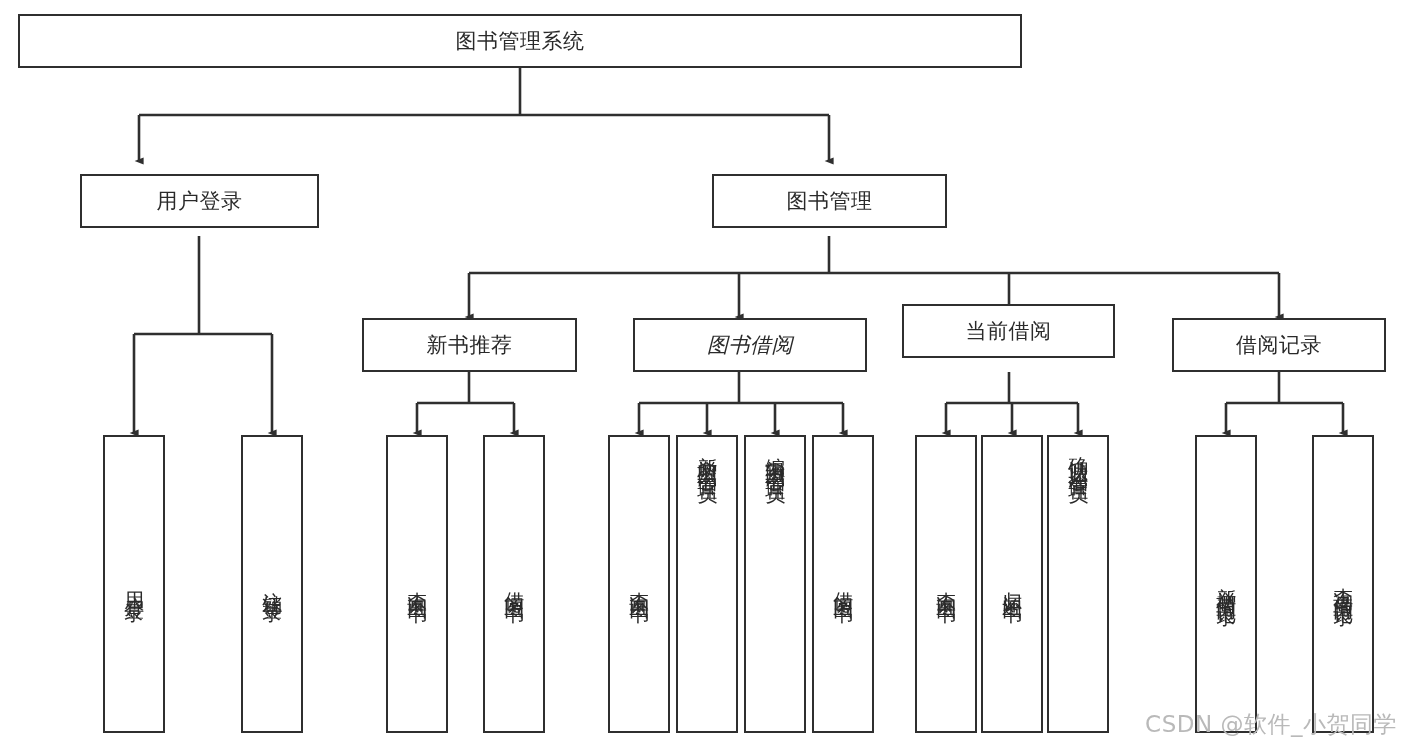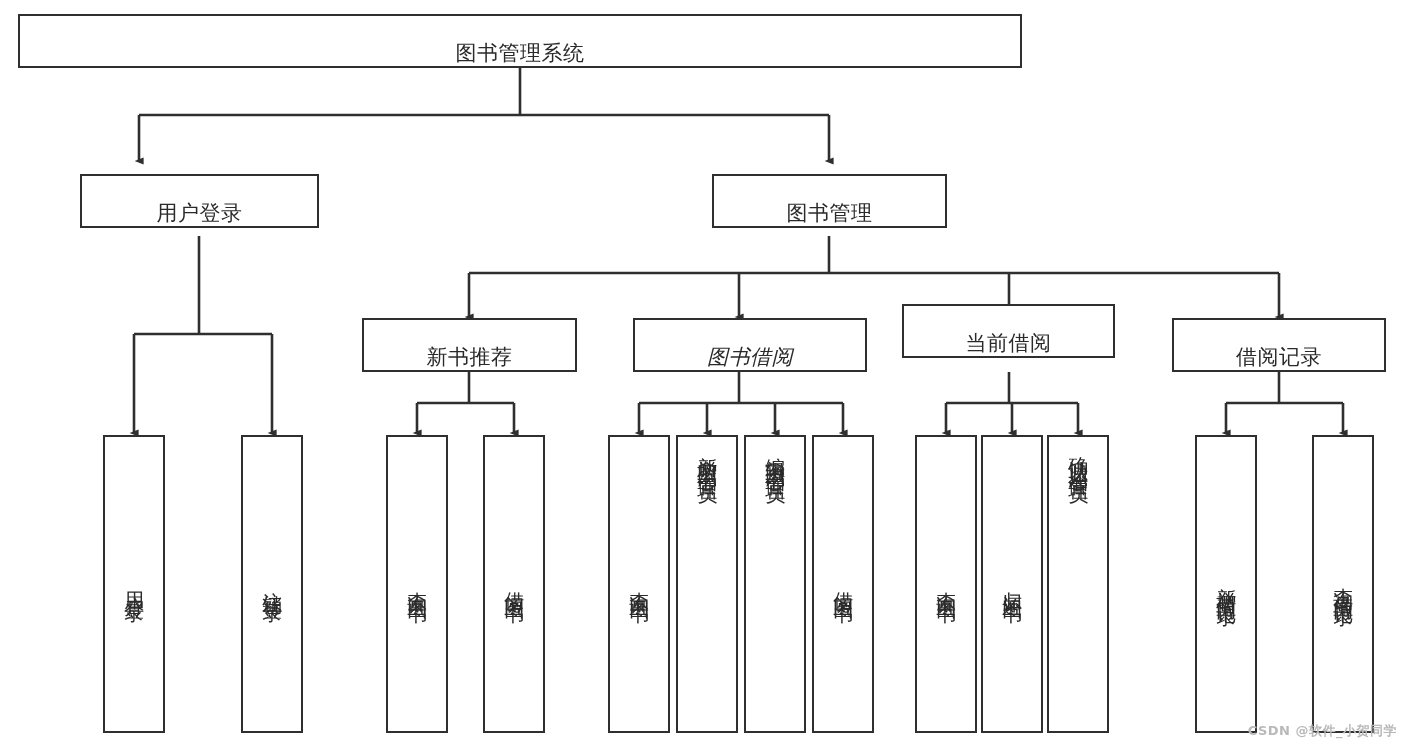--- a/index.html
+++ b/index.html
@@ -23,21 +23,21 @@
     top: 0;
     width: 1405px;
     height: 747px;
   }
   .node-box {
     position: absolute;
     box-sizing: border-box;
     border: 2px solid #2f2f2f;
     background: #ffffff;
     display: flex;
-    align-items: flex-end;
+    align-items: center;
     justify-content: center;
   }
   .node-label {
     color: #2a2a2a;
     font-size: 21px;
     line-height: 1.18;
     letter-spacing: 0.5px;
     text-align: center;
     white-space: nowrap;
   }
@@ -54,26 +54,25 @@
     padding-top: 4px;
   }
   .node-box.vertical.centered {
     align-items: center;
     padding-top: 0;
   }
   #watermark {
     position: absolute;
     right: 8px;
     bottom: 7px;
-    font-size: 13px;
+    font-size: 23px;
     color: #b9b9b9;
     letter-spacing: 0.5px;
     white-space: nowrap;
     pointer-events: none;
-    font-weight: bold;
   }
 </style>
 </head>
 <body>
 
 <div id="canvas">
 
   <svg id="diagram-svg" viewBox="0 0 1405 747" xmlns="http://www.w3.org/2000/svg">
     <defs>
       <marker id="arrow" markerWidth="10" markerHeight="10" refX="4.2" refY="5" orient="auto" markerUnits="userSpaceOnUse">

